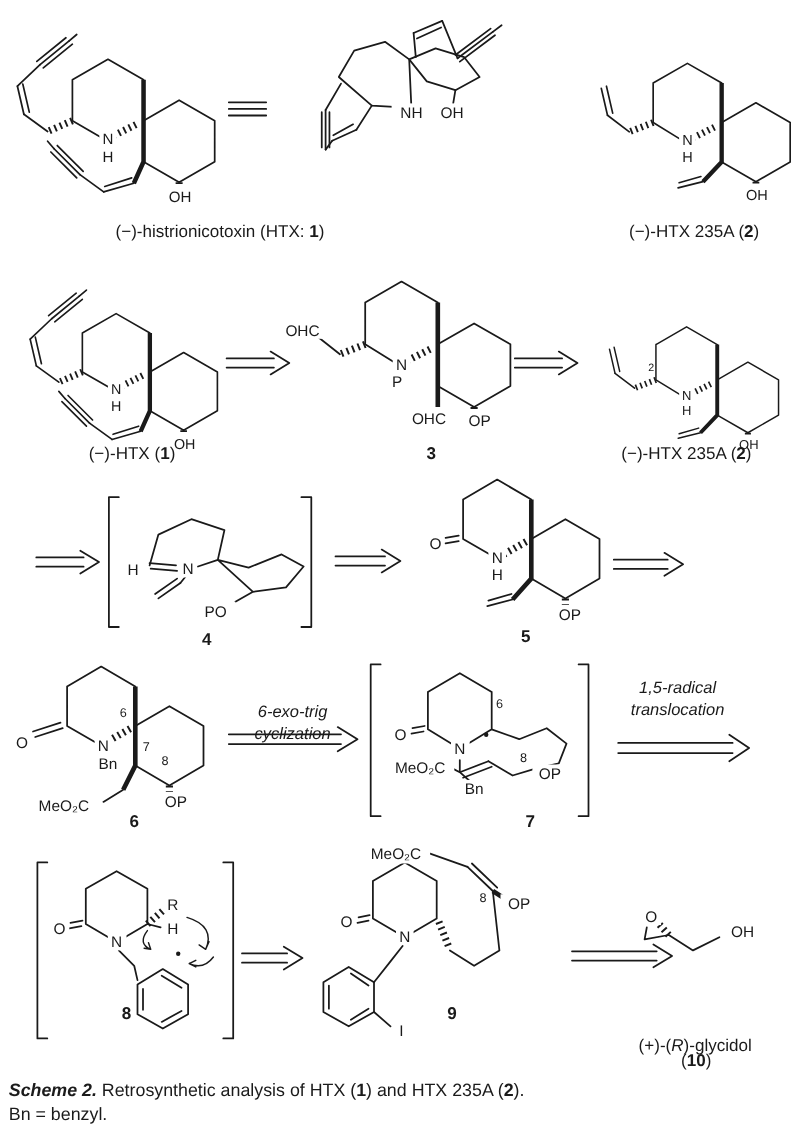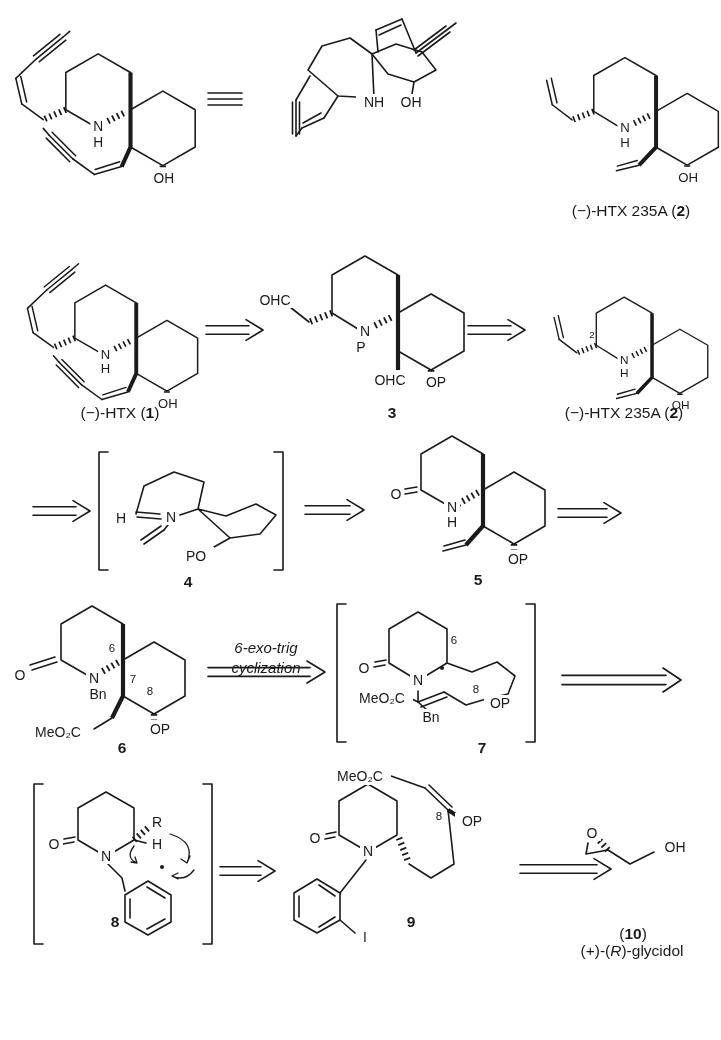--- a/index.html
+++ b/index.html
@@ -65,20 +65,21 @@
     <path class="hz" d="M57,101 L34,110"></path>
     <path class="hz" d="M156,158 L156,167"></path>
     <rect class="wr" x="82" y="109" width="16" height="17"></rect>
       <rect class="wr" x="82" y="125" width="16" height="16"></rect>
       <rect class="wr" x="140" y="162" width="34" height="17"></rect>
     <text class="at" x="90" y="123">N</text>
     <text class="at" x="90" y="139">H</text>
     <text class="at" x="157" y="176">OH</text>
   </svg>
 
+  <div class="lbl" style="left:200px;top:202px"><span>(−)-histrionicotoxin (HTX: </span><span class="b">1</span><span>)</span></div>
   <div class="lbl" style="left:631px;top:202px"><span>(−)-HTX 235A (</span><span class="b">2</span><span>)</span></div>
 
   <svg style="left:20px;top:240px" width="186" height="173" viewBox="0 0 200 185">
     <path class="bd" d="M59,67 L92,48 L125,67 M59,67 L59,105 L85,120 M125,105 L158,86 L191,105 L191,143 L158,162 L125,143 M36,115 L14,99 M8,73 L29,53 M56,31 L63,25 M88,171 L66,155 M42,131 L36,124"></path>
     <path class="bd" d="M14,99 L8,73 M19,97 L13,71 M116,163 L88,171 M114,158 L89,166"></path>
     <path class="bd" d="M29,53 L56,31 M26,50 L53,28 M32,56 L59,34 M66,155 L42,131 M63,158 L39,134 M69,152 L45,128"></path>
     <path class="bw" d="M125,67 L125,143 L116,163"></path>
     <path class="hz" d="M97,119 L121,107"></path>
     <path class="hz" d="M59,105 L36,115"></path>
     <path class="hz" d="M158,162 L158,171"></path>
@@ -241,20 +242,24 @@
     <text class="at" x="34" y="105">MeO₂C</text>
     <text class="at" x="83" y="124">Bn</text>
     <text class="at atn" x="128" y="95">8</text>
     <text class="at" x="152" y="110">OP</text>
   </svg>
 
   <svg style="left:524px;top:602px" width="14" height="142" viewBox="0 0 14 142">
       <path class="bd" d="M2,2 L11,2 L11,140 L2,140"></path>
     </svg>
 
+  <div class="ann" style="left:616px;top:616px">
+      <div>1,5-radical</div>
+      <div>translocation</div>
+    </div>
 
   <svg style="left:560px;top:664px" width="124" height="32" viewBox="0 0 124 32">
     <path class="bd" d="M2,11.4 H106 M2,20.6 H106"></path>
       <path class="bd" d="M103,4 L121,16 L103,28"></path>
   </svg>
 
   <div class="lbl b" style="left:122px;top:739px">6</div>
   <div class="lbl b" style="left:482px;top:739px">7</div>
 
   <svg style="left:31px;top:782px" width="14" height="164" viewBox="0 0 14 164">
@@ -320,18 +325,20 @@
     <path class="hz" d="M30,40 L21,30"></path>
     <rect class="wr" x="6" y="15" width="17" height="16"></rect>
       <rect class="wr" x="80" y="29" width="34" height="17"></rect>
     <text class="at" x="14" y="28">O</text>
     <text class="at" x="97" y="42">OH</text>
   </svg>
 
   <div class="lbl b" style="left:115px;top:913px">8</div>
   <div class="lbl b" style="left:411px;top:913px">9</div>
   <div class="lbl" style="left:632px;top:942px"><span>(+)-(</span><span class="it">R</span><span>)-glycidol</span></div>
-  <div class="lbl" style="left:633px;top:925px"><span>(</span><span class="b">10</span><span>)</span></div>
+  <div class="lbl" style="left:633px;top:956px"><span>(</span><span class="b">10</span><span>)</span></div>
 
   <div id="caption">
+    <div><span class="ti">Scheme 2.</span><span>  Retrosynthetic analysis of HTX (</span><span class="b">1</span><span>) and HTX 235A (</span><span class="b">2</span><span>).</span></div>
+    <div>Bn = benzyl.</div>
   </div>
 
 </div>
 
 </body></html>

